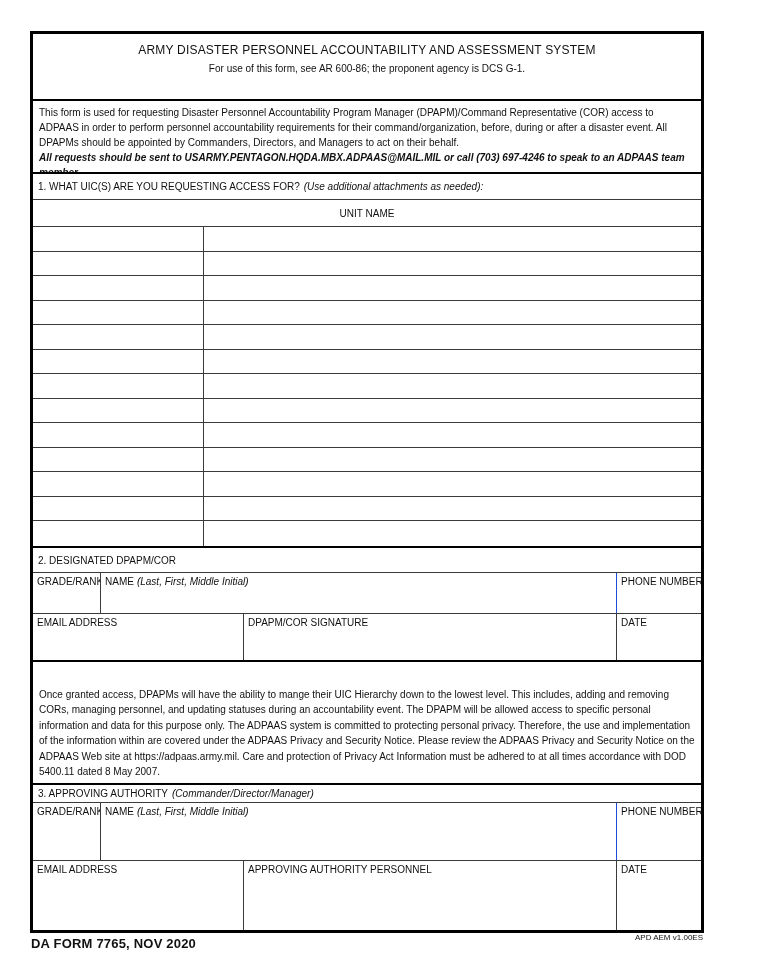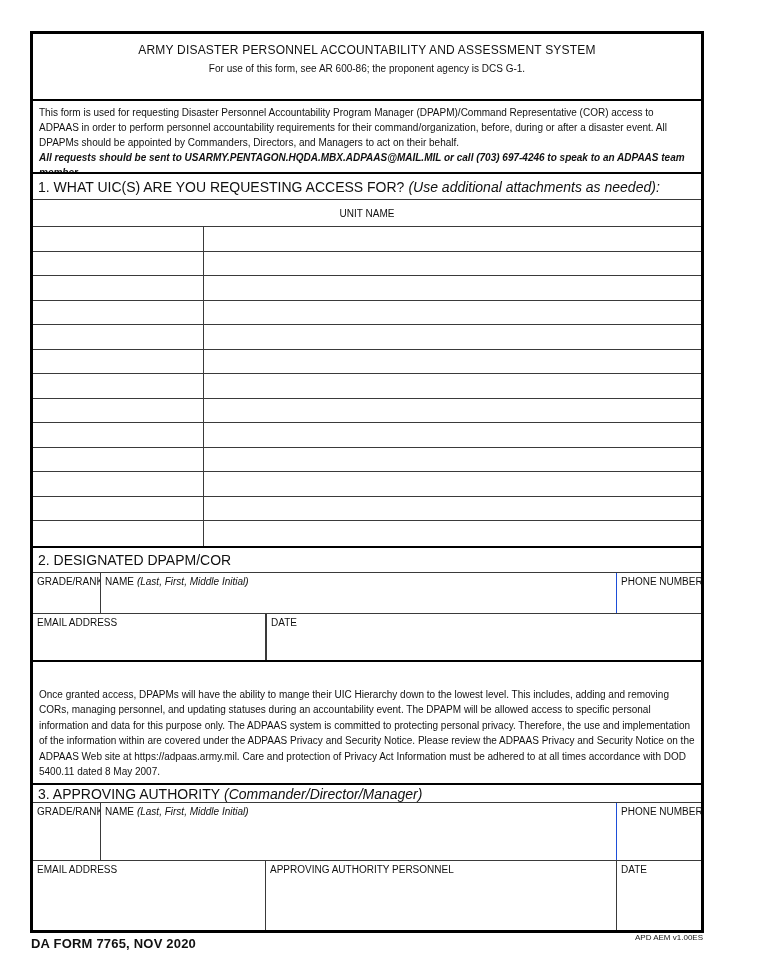--- a/index.html
+++ b/index.html
@@ -19,21 +19,21 @@
   
   .title-block{height:65px;padding-top:9px;text-align:center;}
   .title-line{font-weight:normal;font-size:12px;line-height:15px;letter-spacing:.2px;}
   .subtitle{font-size:10px;margin-top:5px;}
 
   
   .intro{height:73px;padding:4px 6px 0 6px;font-size:10px;line-height:15px;}
   .bold-italic{font-weight:bold;font-style:italic;}
 
   
-  .sec-row{display:flex;align-items:center;padding-left:5px;font-size:14px;}
+  .sec-row{display:flex;align-items:center;padding-left:5px;font-size:10px;}
   .s1h{height:27px;}
   .s2h{height:26px;}
   .s3h{height:19px;}
   .note-italic{font-style:italic;margin-left:4px;}
 
   
   .uic-head{height:27px;display:flex;font-size:10px;}
   .uic-head .hc{display:flex;align-items:center;justify-content:center;box-sizing:border-box;}
   .col-uic{width:171px;border-right:1px solid #3a3a3a;}
   .col-unit{flex:1;}
@@ -45,21 +45,21 @@
   
   .field-row{display:flex;font-size:10px;}
   .s2r1{height:41px;}
   .s2r2{height:47px;}
   .s3r1{height:58px;}
   .s3r2{height:70px;}
   .fcell{box-sizing:border-box;padding:3px 4px;overflow:hidden;}
   .col-grade{width:68px;border-right:1px solid #3a3a3a;}
   .col-name{flex:1;}
   .col-phone{width:85px;border-left:1px solid #1d4ed8;white-space:nowrap;}
-  .col-email{width:233px;border-right:1px solid #3a3a3a;}
+  .col-email{width:211px;border-right:1px solid #3a3a3a;}
   .col-sig{flex:1;}
   .col-date{width:85px;border-left:1px solid #3a3a3a;}
   .lbl-note{font-style:italic;margin-left:3px;}
 
   
   .privacy{height:123px;padding:25px 6px 0 6px;font-size:10px;line-height:15.4px;}
 
   
   .footer-left{
     position:absolute;left:31px;top:936px;font-weight:bold;font-size:13px;letter-spacing:.2px;
@@ -164,20 +164,24 @@
       <span>PHONE NUMBER</span>
       <span></span>
     </div>
   </div>
 
   <div class="blk field-row s2r2 bt1">
     <div class="fcell col-email">
       <span>EMAIL ADDRESS</span>
       <span></span>
     </div>
+    <div class="fcell col-sig">
+      <span>DPAPM/COR SIGNATURE</span>
+      <span></span>
+    </div>
     <div class="fcell col-date">
       <span>DATE</span>
       <span></span>
     </div>
   </div>
 
   <div class="blk privacy bt2">
     <span>Once granted access, DPAPMs will have the ability to mange their UIC Hierarchy down to the lowest level. This includes, adding and removing CORs, managing personnel, and updating statuses during an accountability event. The DPAPM will be allowed access to specific personal information and data for this purpose only. The ADPAAS system is committed to protecting personal privacy. Therefore, the use and implementation of the information within are covered under the ADPAAS Privacy and Security Notice. Please review the ADPAAS Privacy and Security Notice on the ADPAAS Web site at https://adpaas.army.mil. Care and protection of Privacy Act Information must be adhered to at all times accordance with DOD 5400.11 dated 8 May 2007.</span>
   </div>
 

